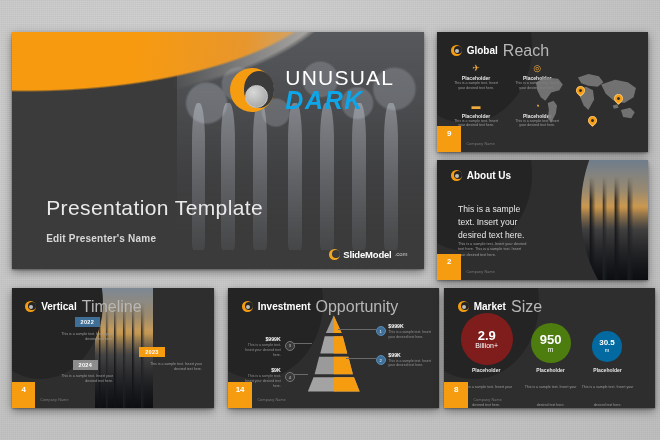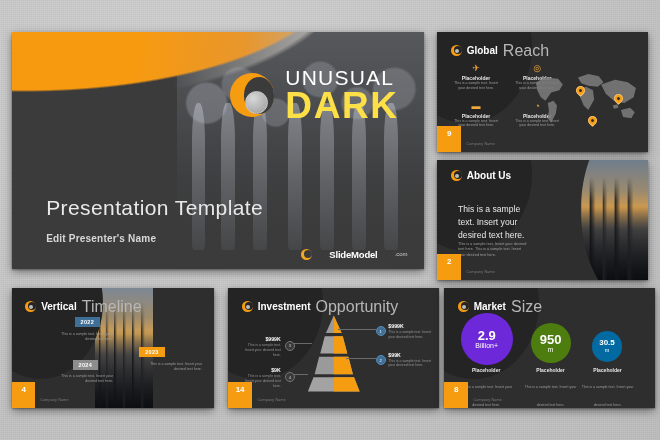--- a/index.html
+++ b/index.html
@@ -57,24 +57,24 @@
     mask-image:radial-gradient(124% 107% at 6% -16%, #000 55.5%, transparent 57%);
   }
   .logo-wrap{position:absolute;left:53%;top:15%;display:flex;align-items:center;gap:11px;}
   .logo-mark{position:relative;width:44px;height:44px;flex:0 0 auto;}
   .logo-mark .ring{position:absolute;inset:0;border-radius:50%;background:#f59c11;}
   .logo-mark .bite{position:absolute;left:30%;top:8%;width:70%;height:84%;border-radius:50%;background:#3b3b3b;}
   .logo-mark .dot{position:absolute;left:34%;top:40%;width:48%;height:48%;border-radius:50%;
     background:radial-gradient(circle at 35% 30%,#d8d8d8,#9a9a9a);border:1px solid #c9c9c9;}
   .logo-txt{line-height:.96;}
   .logo-txt .l1{color:#fff;font-size:21px;letter-spacing:1.2px;font-weight:400;}
-  .logo-txt .l2{color:#fde047;font-size:37px;letter-spacing:1.6px;font-weight:700;}
+  .logo-txt .l2{color:#0ea5e9;font-size:25px;letter-spacing:1.6px;font-weight:700;font-style:italic;}
   .title-main{position:absolute;left:8.3%;top:69%;color:#e9e9e9;font-size:21px;font-weight:300;letter-spacing:.4px;}
   .title-sub{position:absolute;left:8.3%;top:85%;color:#d8d8d8;font-size:10px;font-weight:700;letter-spacing:.2px;}
-  .sm-brand{position:absolute;right:4%;bottom:4%;display:flex;align-items:center;gap:17px;}
+  .sm-brand{position:absolute;right:4%;bottom:4%;display:flex;align-items:center;gap:3px;}
   .sm-brand .c{width:11px;height:11px;border-radius:50%;background:#f5a623;position:relative;}
   .sm-brand .c:after{content:"";position:absolute;left:3px;top:1.5px;width:8px;height:8px;border-radius:50%;background:#3b3b3b;}
   .sm-brand b{color:#fff;font-size:9.5px;font-weight:700;letter-spacing:-.2px;}
   .sm-brand i{color:#cfcfcf;font-size:6px;font-style:normal;}
 
   
   .corner-blob{position:absolute;left:-17%;top:-52%;width:62%;height:128%;border-radius:50%;background:#242424;}
   .hdr{position:absolute;left:6.5%;top:8%;display:flex;align-items:center;gap:5px;z-index:3;}
   .hdr .micon{width:11px;height:11px;border-radius:50%;background:#f59c11;position:relative;flex:0 0 auto;}
   .hdr .micon:after{content:"";position:absolute;left:3.2px;top:1.4px;width:8px;height:8px;border-radius:50%;background:#242424;}
@@ -351,21 +351,21 @@
   </div>
 
   <div class="slide" id="s-market">
     <div class="corner-blob"></div>
     <div class="hdr">
       <span class="micon"></span>
       <span class="t1">Market</span>
       <span class="t2">Size</span>
     </div>
 
-    <div class="circ" style="left:8%;top:21%;width:24.5%;height:43%;background:#6d28d9">
+    <div class="circ" style="left:8%;top:21%;width:24.5%;height:43%;background:#7f1d1d">
       <span class="big">2.9</span>
       <span class="unit">Billion+</span>
     </div>
     <div class="mk-cap" style="left:5%;top:66%;width:30%">
       <span class="ph-t">Placeholder</span>
       <span class="ph-b">This is a sample text. Insert your desired text here.</span>
     </div>
 
     <div class="circ" style="left:41%;top:29%;width:19%;height:33.5%;background:#4d7c0f">
       <span class="big">950</span>

